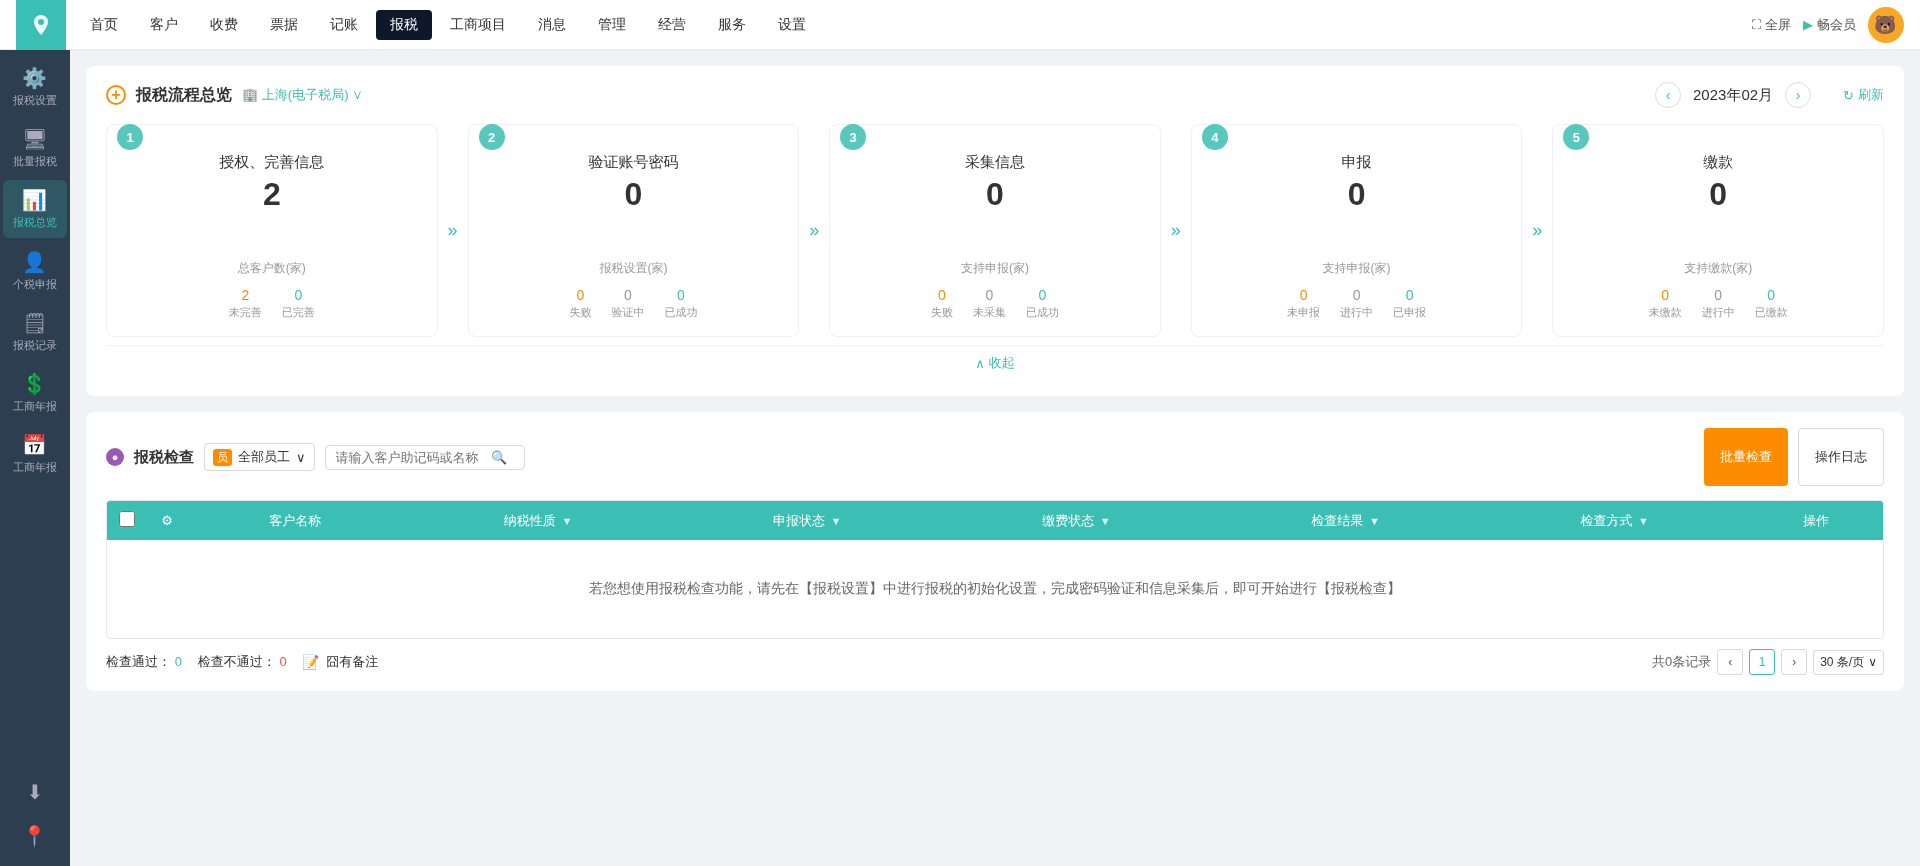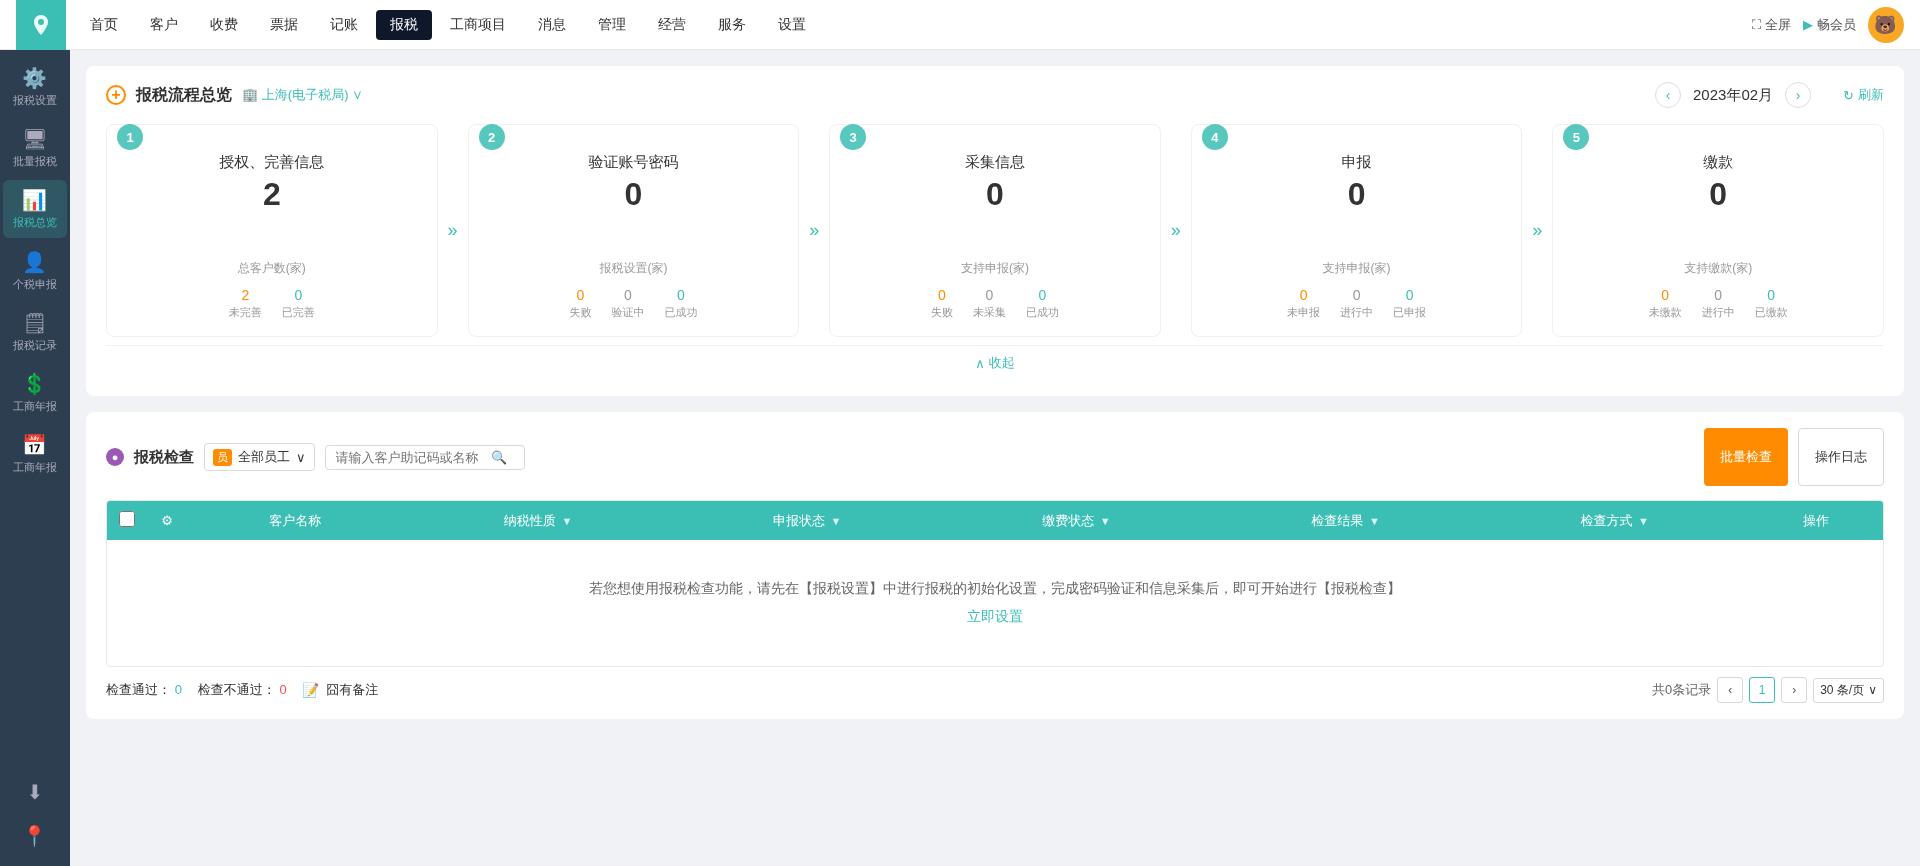--- a/index.html
+++ b/index.html
@@ -713,21 +713,20 @@
             </th>
             <th>
               <span>操作</span>
             </th>
           </tr>
         </thead>
       </table>
       <div class="scrollbar-area">
         <div class="empty-state">
           <span>若您想使用报税检查功能，请先在【报税设置】中进行报税的初始化设置，完成密码验证和信息采集后，即可开始进行【报税检查】</span>
-          <a class="setup-link">立即设置</a>
         </div>
       </div>
     </div>
 
     <div class="table-footer">
       <span class="footer-stat">
         <span>检查通过：</span>
         <a>0</a>
       </span>
       <span class="footer-stat">

